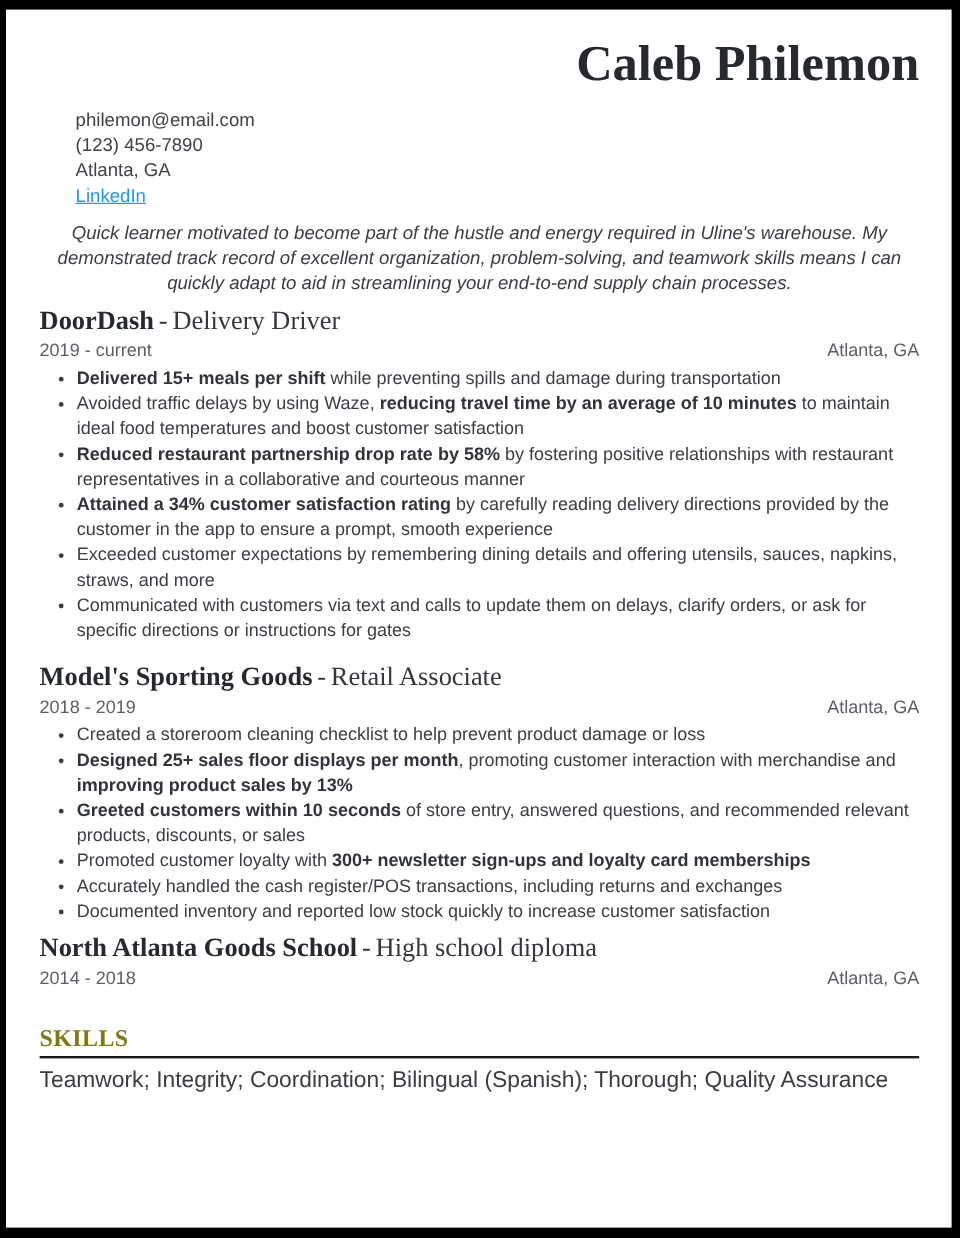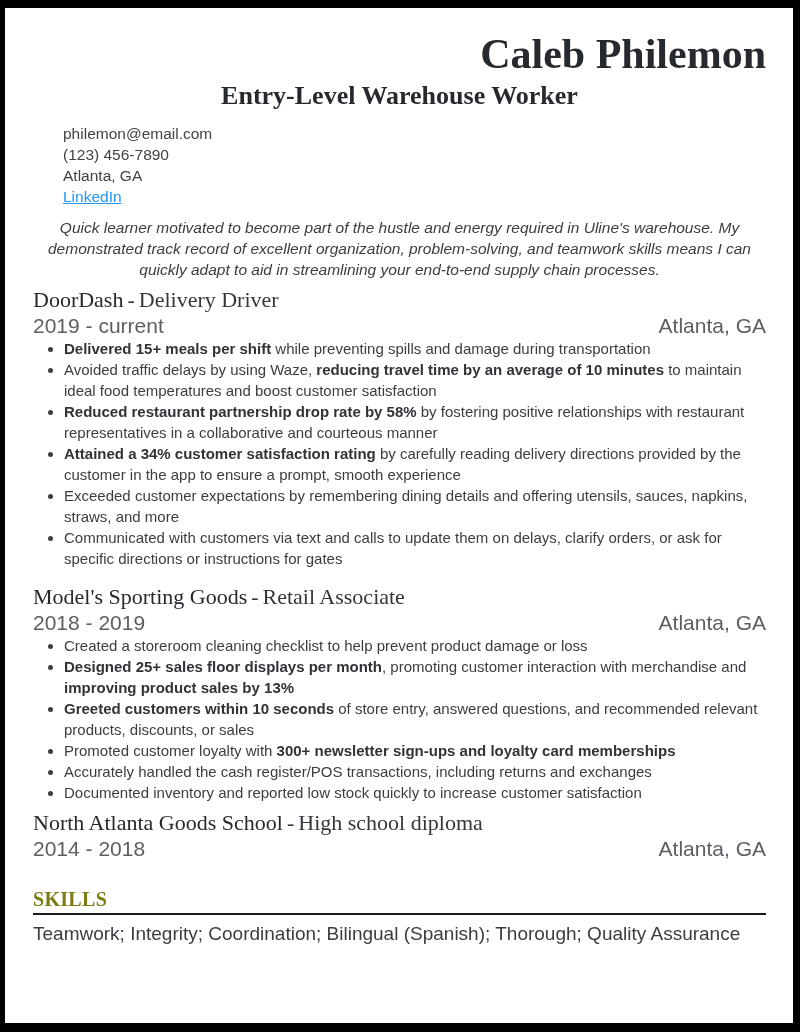--- a/index.html
+++ b/index.html
@@ -58,27 +58,27 @@
     padding-bottom:2px;
   }
   .edu-heading{margin-top:26px;}
   .skills-heading{margin-top:28px;}
   .job{margin-top:6px;}
   .job+.job{margin-top:14px;}
   .entry-line{
     font-family:"Liberation Serif","DejaVu Serif",serif;
     font-size:22px;line-height:28px;color:var(--heading-dark);
   }
-  .entry-line .company{font-weight:400;}
+  .entry-line .company{font-weight:700;}
   .entry-line .sep{font-weight:400;color:#33363b;padding:0 4px;}
   .entry-line .role{font-weight:400;color:#33363b;}
   .meta-row{
     display:flex;justify-content:space-between;
     margin-top:2px;
-    font-size:21px;line-height:20px;color:var(--muted);
+    font-size:15px;line-height:20px;color:var(--muted);
   }
   ul.bullets{
     margin:2px 0 0;padding:0 0 0 31px;
     list-style:disc;
   }
   ul.bullets li{
     font-size:15px;line-height:21px;color:var(--body-text);
     padding-right:2px;
   }
   ul.bullets li span.b{font-weight:700;color:#303338;}
@@ -87,21 +87,20 @@
     margin-top:8px;
     font-size:19px;line-height:21px;color:var(--body-text);
   }
 </style>
 </head>
 <body>
 
 <div class="page">
 
   <h1 class="name">Caleb Philemon</h1>
-  <h2 class="job-title">Entry-Level Warehouse Worker</h2>
 
   <div class="contact-row">
     <span>philemon@email.com</span>
     <span>(123) 456-7890</span>
     <span>Atlanta, GA</span>
     <a class="link" href="#">LinkedIn</a>
   </div>
 
   <p class="summary">Quick learner motivated to become part of the hustle and energy required in Uline's warehouse. My demonstrated track record of excellent organization, problem-solving, and teamwork skills means I can quickly adapt to aid in streamlining your end-to-end supply chain processes.</p>
 

